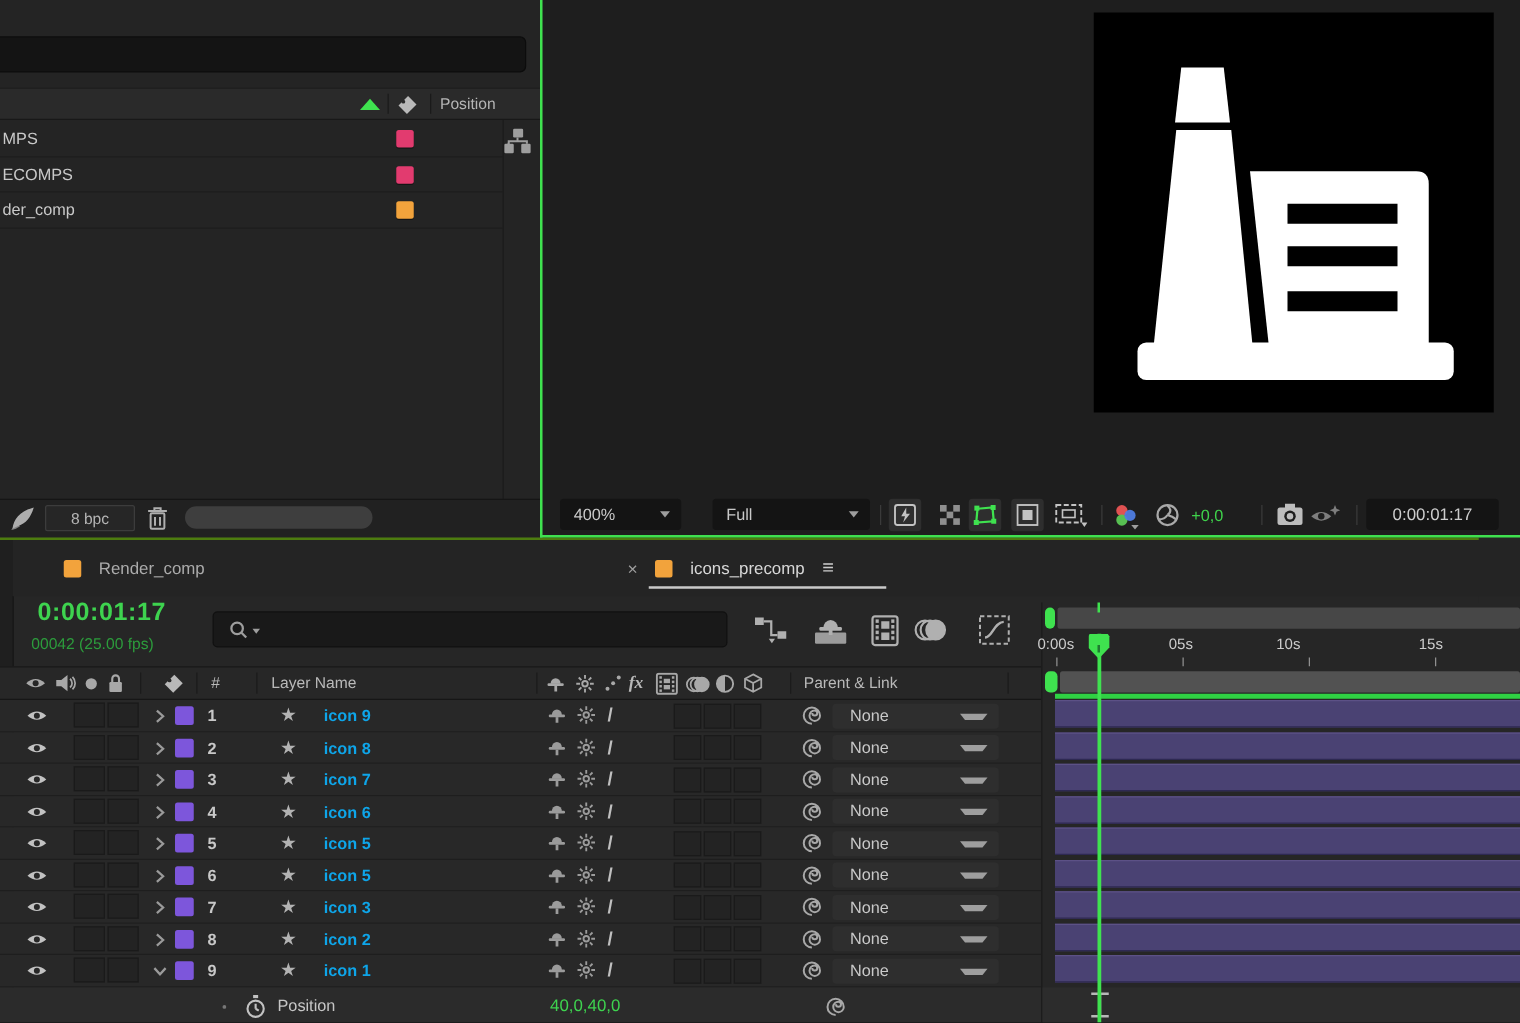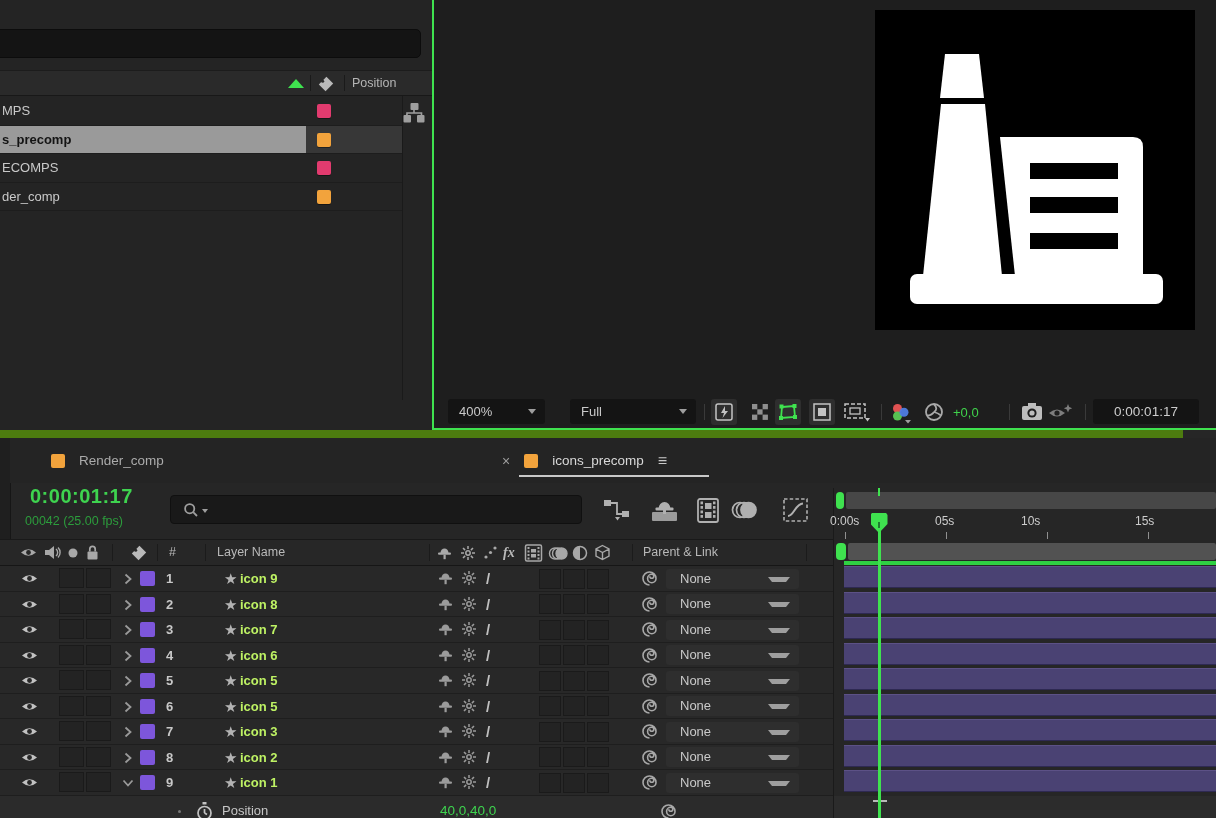--- a/index.html
+++ b/index.html
@@ -48,21 +48,21 @@
             border-left:4.5px solid transparent;border-right:4.5px solid transparent;border-top:5px solid #9e9e9e;}
   .vt-sep{position:absolute;top:8px;width:1px;height:16px;background:#3a3a3a;}
   .vt-btn{position:absolute;top:3px;width:26px;height:26px;background:#2e2e2e;border-radius:3px;
           display:flex;align-items:center;justify-content:center;color:#c3c3c3;}
   .vt-ico{position:absolute;color:#bdbdbd;}
   .exposure-val{position:absolute;left:519px;top:9px;font-size:13px;color:#3fd24b;}
   .tc-box{position:absolute;left:659px;top:3px;width:106px;height:25px;background:#141414;border-radius:3px;
           text-align:center;line-height:25px;font-size:13.5px;color:#cdcdcd;}
 
   
-  .timeline-panel{position:absolute;left:0;top:430px;width:1183px;height:388px;background:#262626;border-top:8px solid #4d7c0f;box-sizing:border-box;}
+  .timeline-panel{position:absolute;left:0;top:430px;width:1183px;height:388px;background:#262626;border-top:2px solid #4d7c0f;box-sizing:border-box;}
   .tl-gutter{position:absolute;left:0;top:0;width:10px;height:388px;background:#1f1f1f;border-right:1px solid #161616;}
   .tl-tabs{position:absolute;left:10px;top:0;width:1206px;height:45px;background:#242424;}
   .tab{position:absolute;top:0;height:45px;display:flex;align-items:center;gap:14px;font-size:13.5px;color:#ababab;}
   .tab-chip{width:14px;height:14px;border-radius:2px;}
   .tab.active{color:#d8d8d8;}
   .tab-close{font-size:14px;color:#9e9e9e;}
   .tab-menu{font-size:16px;color:#c9c9c9;letter-spacing:-1px;}
   .tab-underline{position:absolute;left:509px;top:37px;width:190px;height:2px;background:#c9c9c9;}
 
   .tl-tc{position:absolute;left:30px;top:47px;font-size:20px;font-weight:bold;color:#3ed34f;letter-spacing:.5px;}
@@ -84,21 +84,21 @@
   .tl-rows{position:absolute;left:0;top:128px;width:833px;}
   .tl-row{position:relative;width:833px;height:25.5px;box-sizing:border-box;background:#282828;border-bottom:1px solid #1e1e1e;}
   .row-eye{position:absolute;left:21px;top:6px;color:#c2c2c2;}
   .av-cell{position:absolute;top:2px;width:25px;height:20px;background:#232323;border:1px solid #1a1a1a;box-sizing:border-box;}
   .twirl{position:absolute;left:124px;top:7px;color:#9a9a9a;}
   .twirl svg{transition:none;}
   .twirl.down svg{transform:rotate(90deg);}
   .l-chip{position:absolute;left:140px;top:5px;width:15px;height:15px;border-radius:2px;}
   .l-num{position:absolute;left:166px;top:0;line-height:25px;font-size:13px;font-weight:bold;color:#c8c8c8;}
   .l-star{position:absolute;left:224px;top:0;line-height:25px;font-size:15px;color:#b3b3b3;}
-  .l-name{position:absolute;left:240px;top:0;line-height:25px;font-size:13px;font-weight:bold;color:#bef264;}
+  .l-name{position:absolute;left:259px;top:0;line-height:25px;font-size:13px;font-weight:bold;color:#0ea5e9;}
   .sw{position:absolute;top:4px;color:#9b9b9b;}
   .sw-slash{position:absolute;left:486px;top:0;line-height:25px;font-size:15px;font-weight:bold;color:#c0c0c0;}
   .io-cell{position:absolute;top:2.5px;width:22px;height:20px;background:#232323;border:1px solid #1a1a1a;box-sizing:border-box;}
   .pick{position:absolute;left:641px;top:4px;color:#a8a8a8;}
   .parent-dd{position:absolute;left:666px;top:2.5px;width:133px;height:20px;background:#2e2e2e;border-radius:3px;}
   .parent-dd span{display:block;padding-left:14px;line-height:20px;font-size:13px;color:#c9c9c9;}
   .dd-caret{position:absolute;right:9px;top:8px;width:0;height:0;
             border-left:4px solid transparent;border-right:4px solid transparent;border-top:5px solid #9e9e9e;}
 
   .tl-proprow{position:absolute;left:0;top:358px;width:833px;height:30px;background:#2b2b2b;}
@@ -150,24 +150,20 @@
       <span class="pp-comment">Position</span>
     </div>
 
     <div class="pp-list">
 
         <div class="pp-row">
           <span class="pp-name">MPS</span>
           <span class="pp-chip" style="background: rgb(226, 59, 111);"></span>
         </div>
 
-        <div class="pp-row selected">
-          <span class="pp-name">s_precomp</span>
-          <span class="pp-chip" style="background: rgb(242, 163, 60);"></span>
-        </div>
 
 
         <div class="pp-row">
           <span class="pp-name">ECOMPS</span>
           <span class="pp-chip" style="background: rgb(226, 59, 111);"></span>
         </div>
 
         <div class="pp-row">
           <span class="pp-name">der_comp</span>
           <span class="pp-chip" style="background: rgb(242, 163, 60);"></span>
@@ -178,20 +174,39 @@
 
     <span class="pp-flowchart">
       <svg width="23" height="22" viewBox="0 0 23 22" fill="currentColor">
           <rect x="7.5" y="1" width="8" height="7" rx="1"></rect>
           <rect x="0.5" y="13" width="7.5" height="7.5" rx="1"></rect>
           <rect x="14" y="13" width="7.5" height="7.5" rx="1"></rect>
           <path d="M11 8 v3 H4 v2 h-1 M11 11 h7.5 v2" stroke="currentColor" stroke-width="1.6" fill="none"></path>
         </svg>
     </span>
 
+    <div class="pp-footer">
+      <span class="abs icon-btn" style="left:8px;top:5px;">
+        <svg width="21" height="20" viewBox="0 0 21 20" fill="currentColor">
+            <path d="M2 18 C3 10 8 4 19 1 C17 8 13 14 6 16 Z"></path>
+            <path d="M1 19 C2.5 16 4 14.5 6 13.5 L8 16 C6 17.5 3.5 18.6 1 19 Z" opacity=".7"></path>
+          </svg>
+      </span>
+      <span class="bpc-box">8 bpc</span>
+      <span class="abs icon-btn" style="left:116px;top:4px;">
+        <svg width="20" height="22" viewBox="0 0 20 22" fill="none" stroke="currentColor" stroke-width="1.6">
+            <rect x="4.5" y="6.5" width="11" height="12.5" rx="1"></rect>
+            <line x1="2.5" y1="4.8" x2="17.5" y2="4.8"></line>
+            <path d="M7.5 4.5 V2.5 h5 v2"></path>
+            <line x1="8" y1="9.5" x2="8" y2="16.5"></line>
+            <line x1="12" y1="9.5" x2="12" y2="16.5"></line>
+          </svg>
+      </span>
+      <div class="pp-scrollbar"></div>
+    </div>
   </section>
 
   <div class="divider-v"></div>
   <div class="divider-h"></div>
 
   <section class="viewer-panel">
     <div class="comp-canvas">
       <svg width="320" height="320" viewBox="0 0 320 320">
         <g fill="#ffffff">
           <rect x="35" y="264" width="253" height="30" rx="7"></rect>

